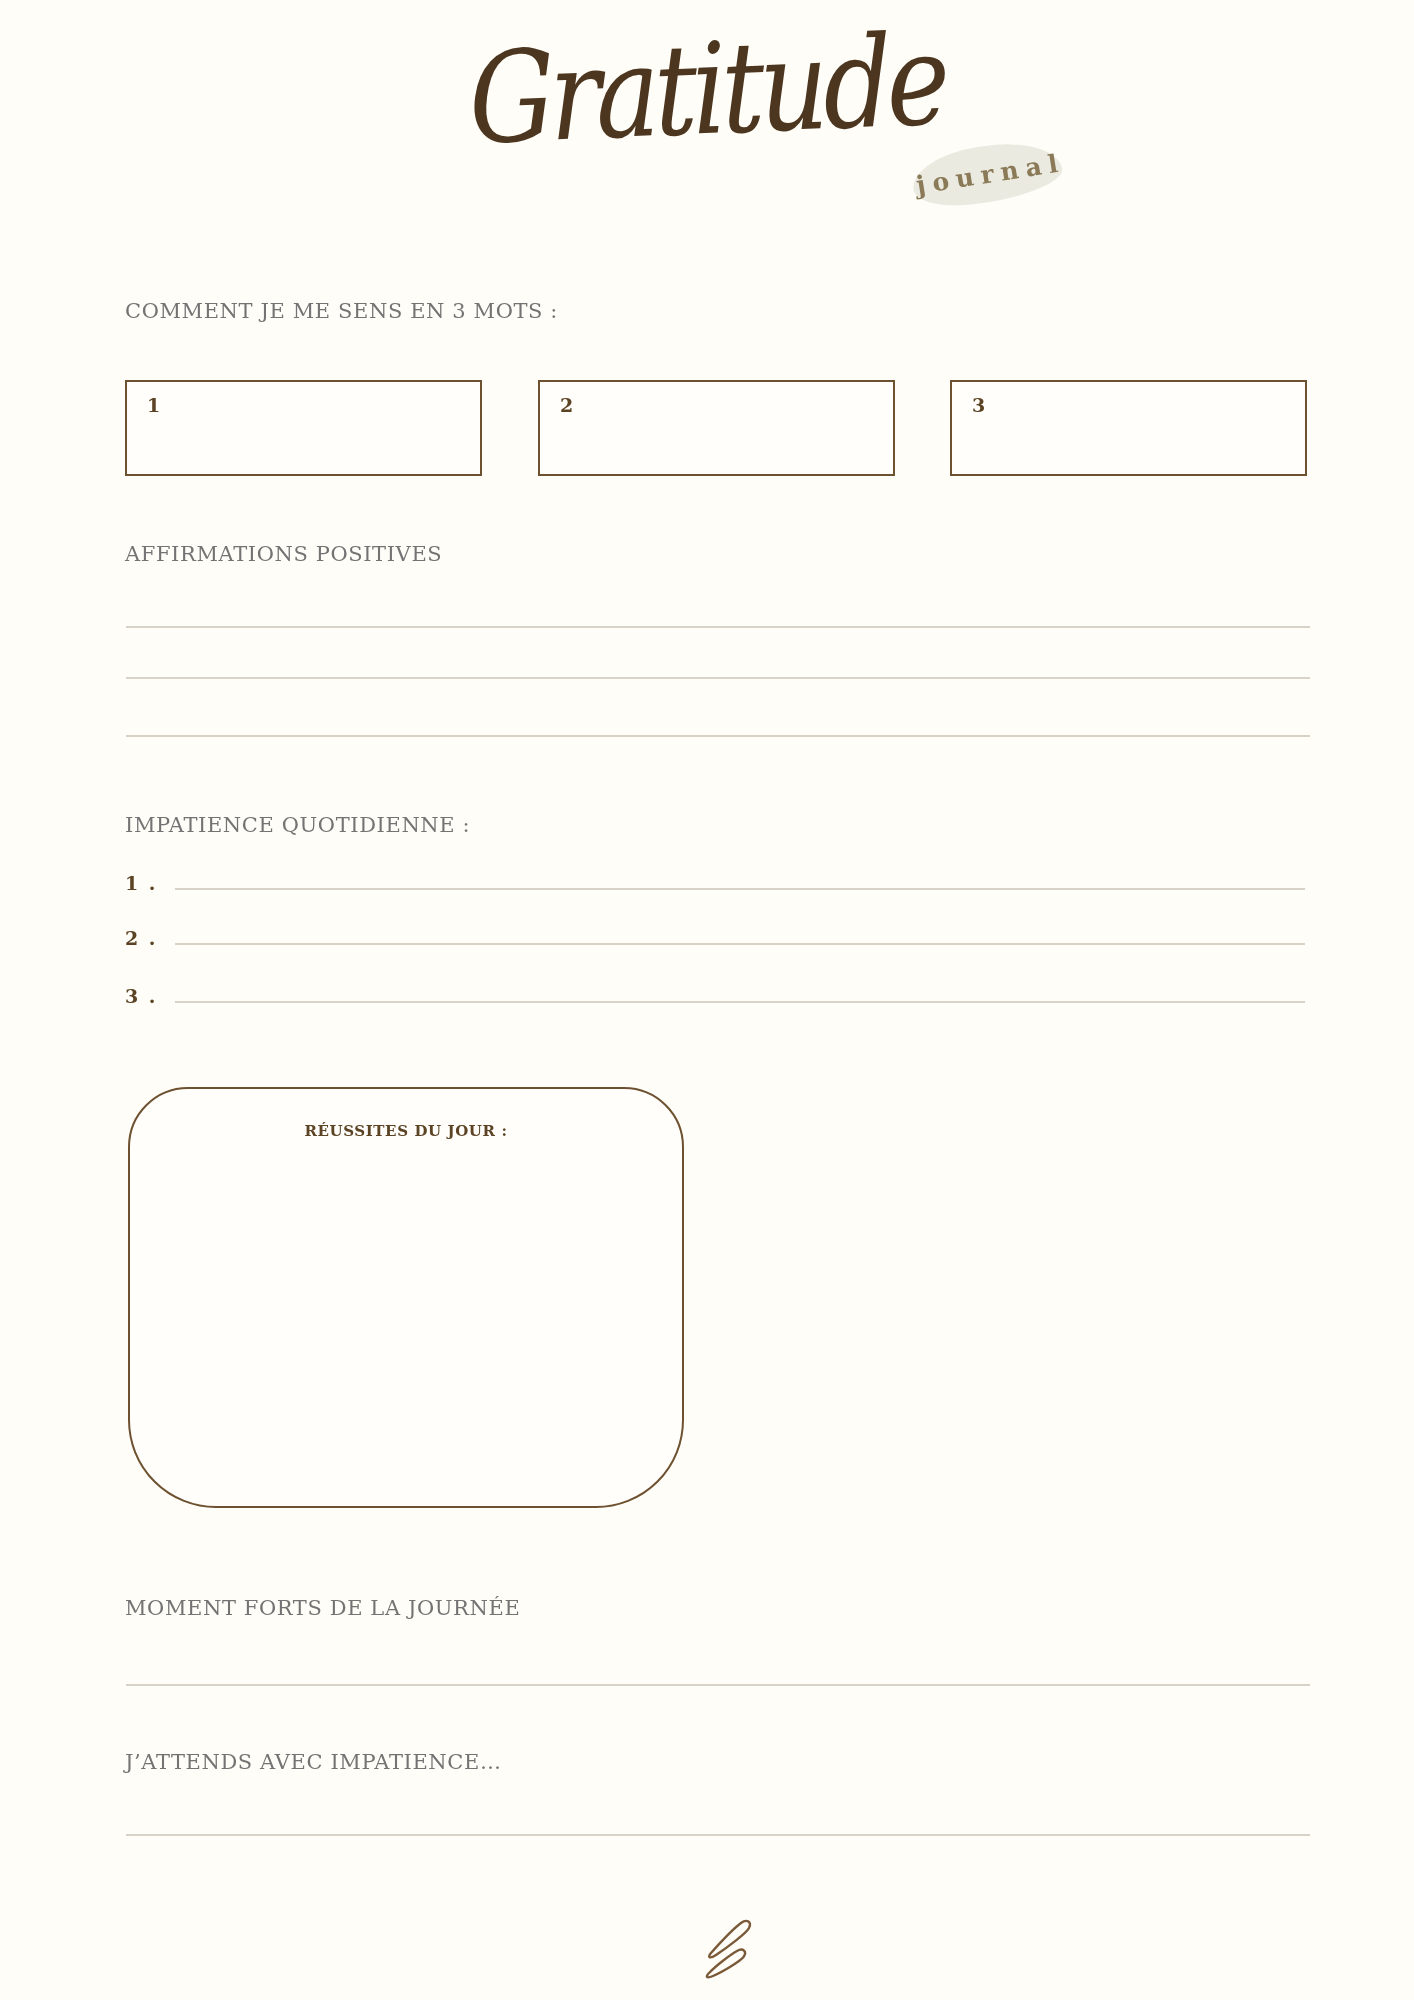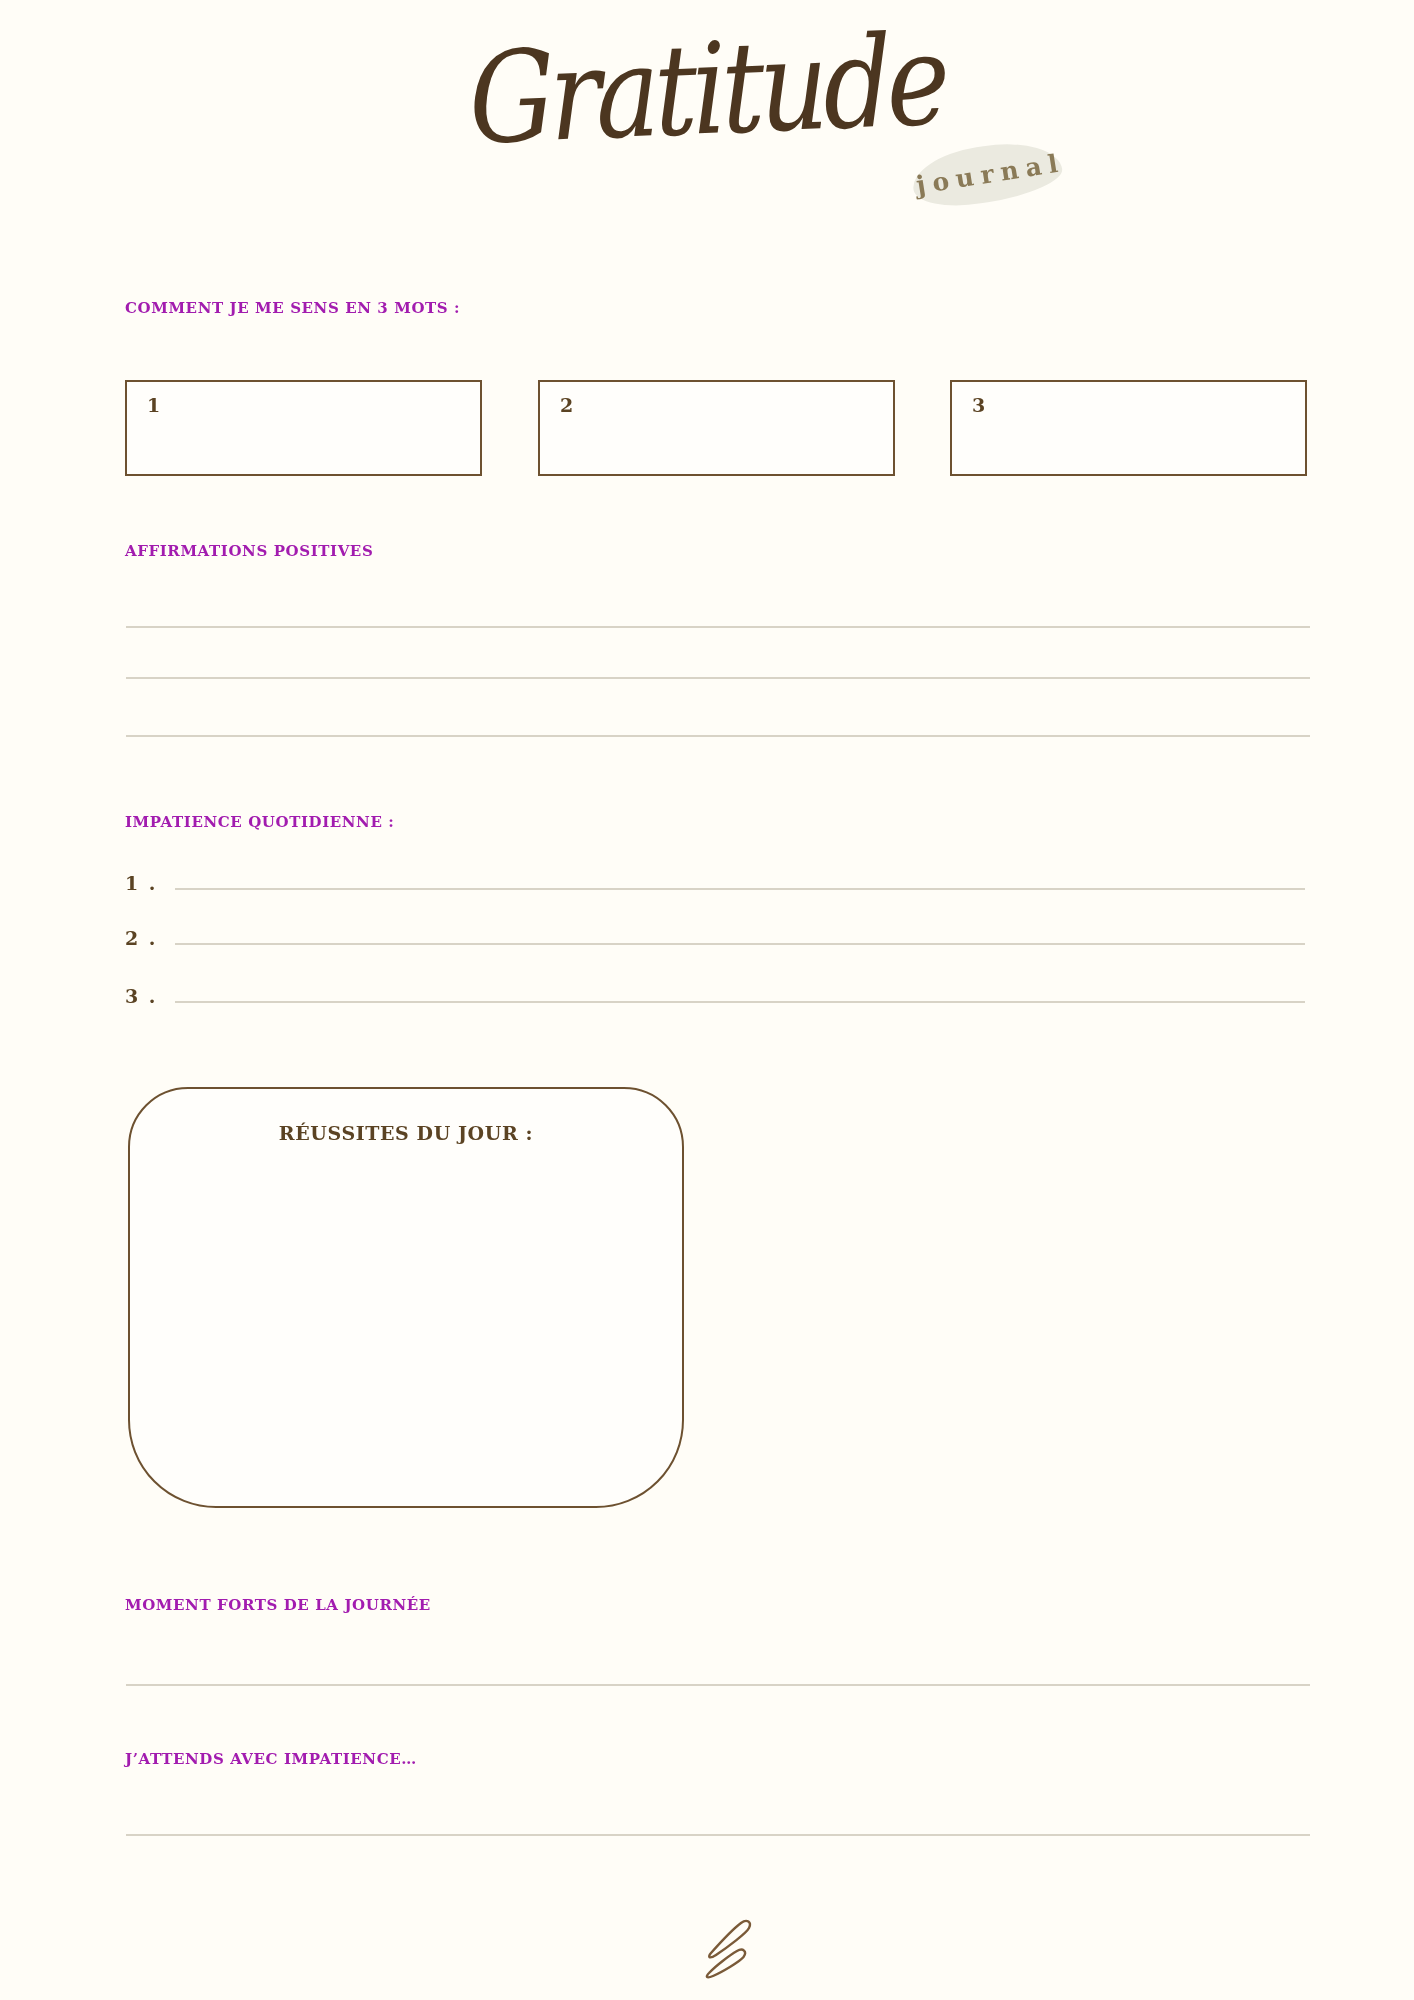--- a/index.html
+++ b/index.html
@@ -35,23 +35,23 @@
   }
   .journal-badge span {
     font-weight:bold; font-size:25px;
     letter-spacing:7px; padding-left:7px;
     color:#8a7a57;
   }
 
   
   .sec-heading {
     position:absolute;
-    font-weight:bold; font-size:15px;
+    font-weight:normal; font-size:21px;
     letter-spacing:0.6px;
-    color:#a21caf;
+    color:#737373;
     white-space:nowrap;
   }
   .centered { left:125px; width:1185px; text-align:left; }
 
   #h-feelings   { left:125px; top:299px; }
   #h-affirm     { left:125px; top:542px; }
   #h-gratitude  { left:125px; top:813px; }
   #h-moment     { top:1596px; }
   #h-attends    { top:1750px; }
 
@@ -103,21 +103,21 @@
     position:absolute; top:1087px; height:417px;
     border:2px solid #6d5130;
     border-radius:60px 60px 88px 88px;
     background:#fffefb;
     text-align:center;
   }
   #box-wins     { left:128px;  width:552px; }
   #box-tomorrow { left:746px;  width:560px; }
   .round-box .box-title {
     display:block; margin-top:33px;
-    font-weight:bold; font-size:19px; letter-spacing:0.6px;
+    font-weight:bold; font-size:15px; letter-spacing:0.6px;
     color:#5b4323;
   }
 
   
   .logo {
     position:absolute; left:703px; top:1916px;
     width:56px; height:66px;
   }
 </style>
 </head>

